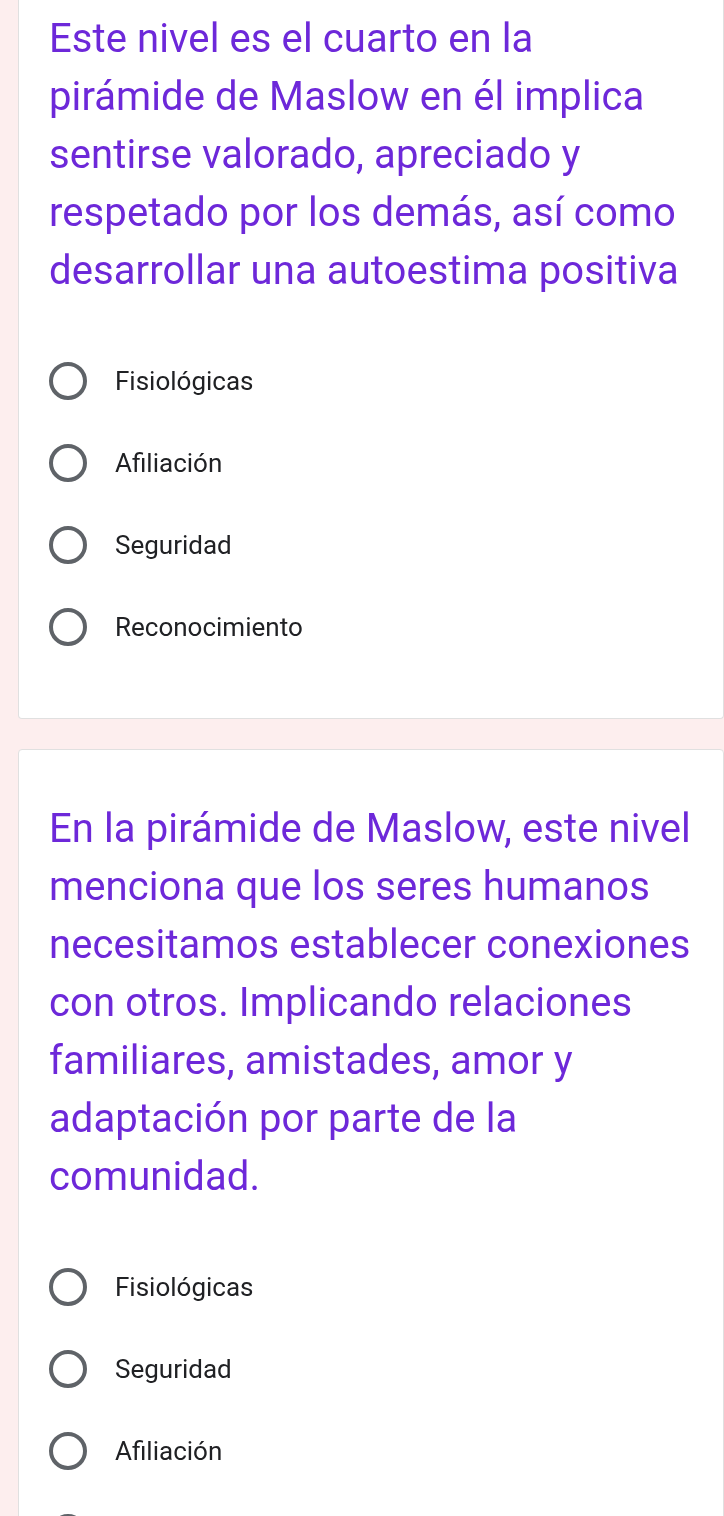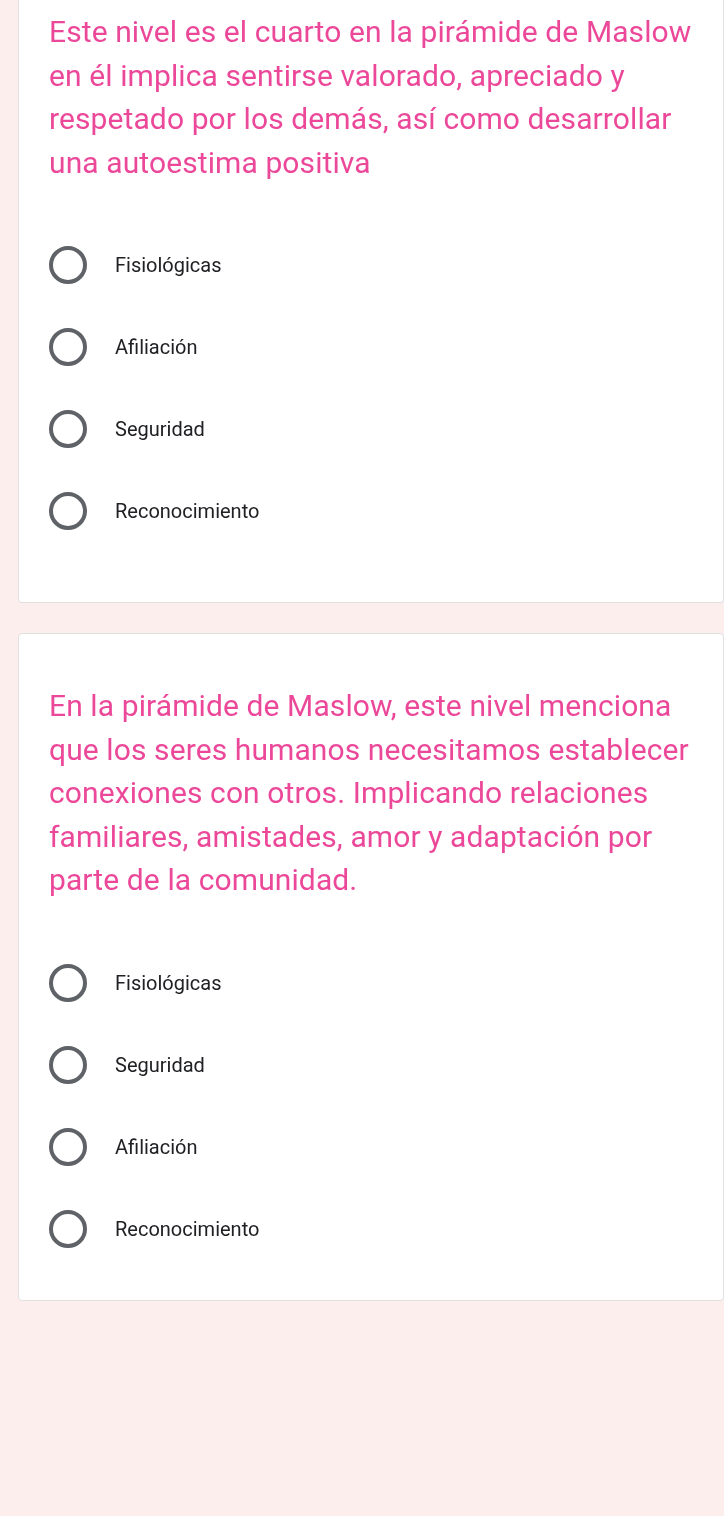--- a/index.html
+++ b/index.html
@@ -12,42 +12,42 @@
   .card {
     background: #ffffff;
     border-radius: 4px;
     margin: 0 0 30px 18px;
     padding: 0 30px 50px 30px;
     border: 1px solid #e0e0e0;
   }
   .card.first { padding-top: 10px; border-top-left-radius: 0; border-top-right-radius: 0; border-top: none; }
   .card.second { padding-top: 50px; margin-bottom: 0; padding-bottom: 30px; }
   .question-text {
-    font-size: 30px;
+    font-size: 40px;
     line-height: 1.45;
     letter-spacing: 0.1px;
-    color: #ec4899;
+    color: #6d28d9;
     margin-bottom: 40px;
   }
   .option-row {
     display: flex;
     align-items: center;
     gap: 28px;
     padding: 22px 0;
     cursor: pointer;
   }
   .radio {
     width: 38px;
     height: 38px;
     border: 4px solid #5f6368;
     border-radius: 50%;
     flex: 0 0 auto;
   }
   .option-label {
-    font-size: 20px;
+    font-size: 26px;
     color: #202124;
   }
 </style>
 </head>
 <body>
 
 <div class="card first">
   <div class="question-text">Este nivel es el cuarto en la pirámide de Maslow en él implica sentirse valorado, apreciado y respetado por los demás, así como desarrollar una autoestima positiva</div>
   <div class="option-row">
     <div class="radio"></div>

